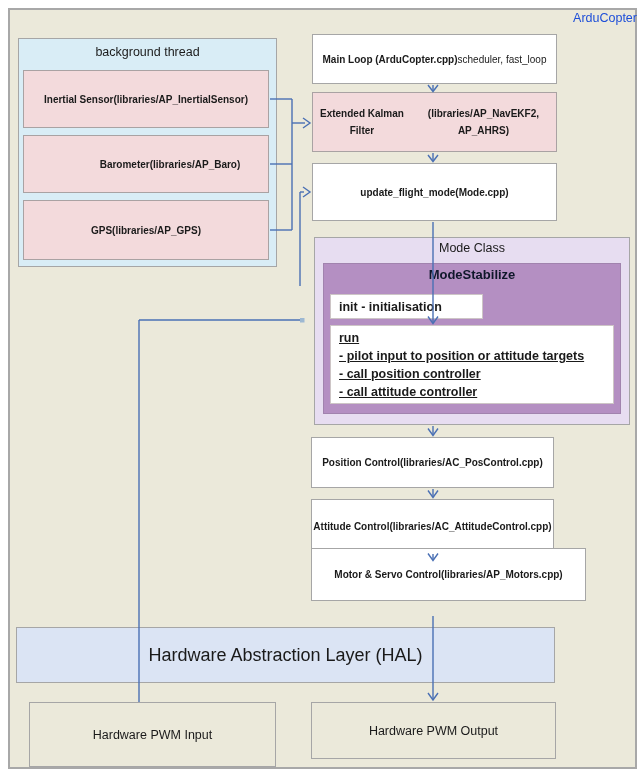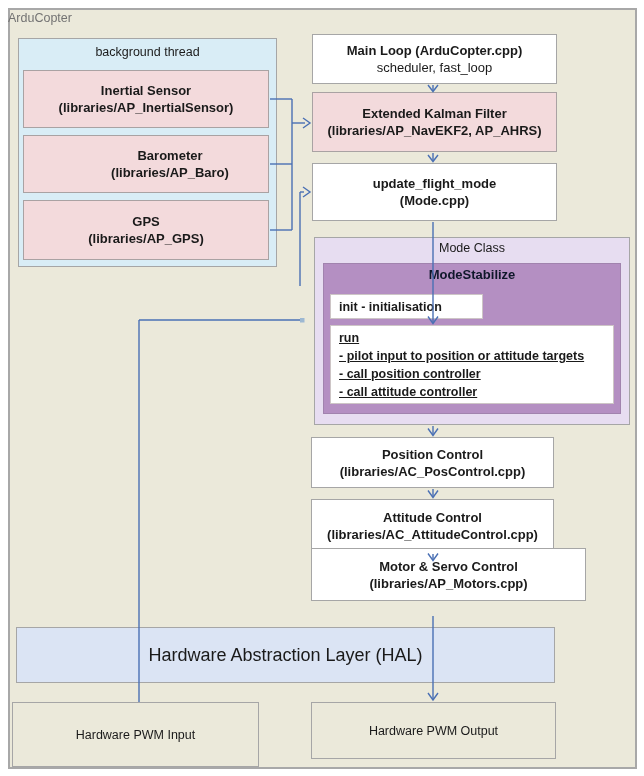--- a/index.html
+++ b/index.html
@@ -6,30 +6,30 @@
   .stage{
     position:relative;width:644px;height:776px;background:#ffffff;
     font-family:"Liberation Sans",sans-serif;color:#1a1a1a;overflow:hidden;
   }
   .abs{position:absolute;box-sizing:border-box;}
   .outer{
     left:8px;top:8px;width:629px;height:761px;
     background:#ebe9da;border:2px solid #a8a8a8;
   }
   .diagram-title{
-    left:8px;top:11px;width:629px;text-align:left;
-    font-size:12.5px;color:#737373;
+    left:8px;top:11px;width:629px;text-align:right;
+    font-size:12.5px;color:#1d4ed8;
   }
   .container-box{border:1px solid #a6a6a6;}
   .bgthread{left:18px;top:38px;width:259px;height:229px;background:#d9edf6;}
   .bgthread-label{left:18px;top:45px;width:259px;text-align:center;font-size:12.5px;}
   .node{
-    border:1px solid #a9a2a3;display:flex;flex-direction:column;
+    border:1px solid #a9a2a3;display:flex;flex-direction:row;
     align-items:center;justify-content:center;text-align:center;
-    font-size:13px;line-height:17px;
+    font-size:10px;line-height:17px;
   }
   .pink{background:#f3dadc;}
   .white{background:#ffffff;border-color:#a6a6a6;}
   .bold{font-weight:700;}
   .n-inertial{left:23px;top:70px;width:246px;height:58px;}
   .n-baro{left:23px;top:135px;width:246px;height:58px;padding-left:48px;}
   .n-gps{left:23px;top:200px;width:246px;height:60px;}
   .n-mainloop{left:312px;top:34px;width:245px;height:50px;}
   .n-ekf{left:312px;top:92px;width:245px;height:60px;}
   .n-update{left:312px;top:163px;width:245px;height:58px;}
@@ -49,21 +49,21 @@
   .n-att{left:311px;top:499px;width:243px;height:54px;}
   .n-motor{left:311px;top:548px;width:275px;height:53px;}
   .hal{
     left:16px;top:627px;width:539px;height:56px;background:#dbe4f4;border:1px solid #a6a6a6;
     display:flex;align-items:center;justify-content:center;font-size:18px;
   }
   .pwm{
     background:#ebe9da;border:1px solid #a6a6a6;
     display:flex;align-items:center;justify-content:center;font-size:12.5px;
   }
-  .pwm-in{left:12px;top:702px;width:247px;height:65px;}
+  .pwm-in{left:29px;top:702px;width:247px;height:65px;}
   .pwm-out{left:311px;top:702px;width:245px;height:57px;}
   svg.wires{position:absolute;left:0;top:0;width:644px;height:776px;pointer-events:none;z-index:9;}
   svg.wires path, svg.wires line{stroke:#4a70b4;stroke-width:1.4;fill:none;}
 </style>
 </head>
 <body>
 
 <div class="stage">
 
   <div class="abs outer"></div>

